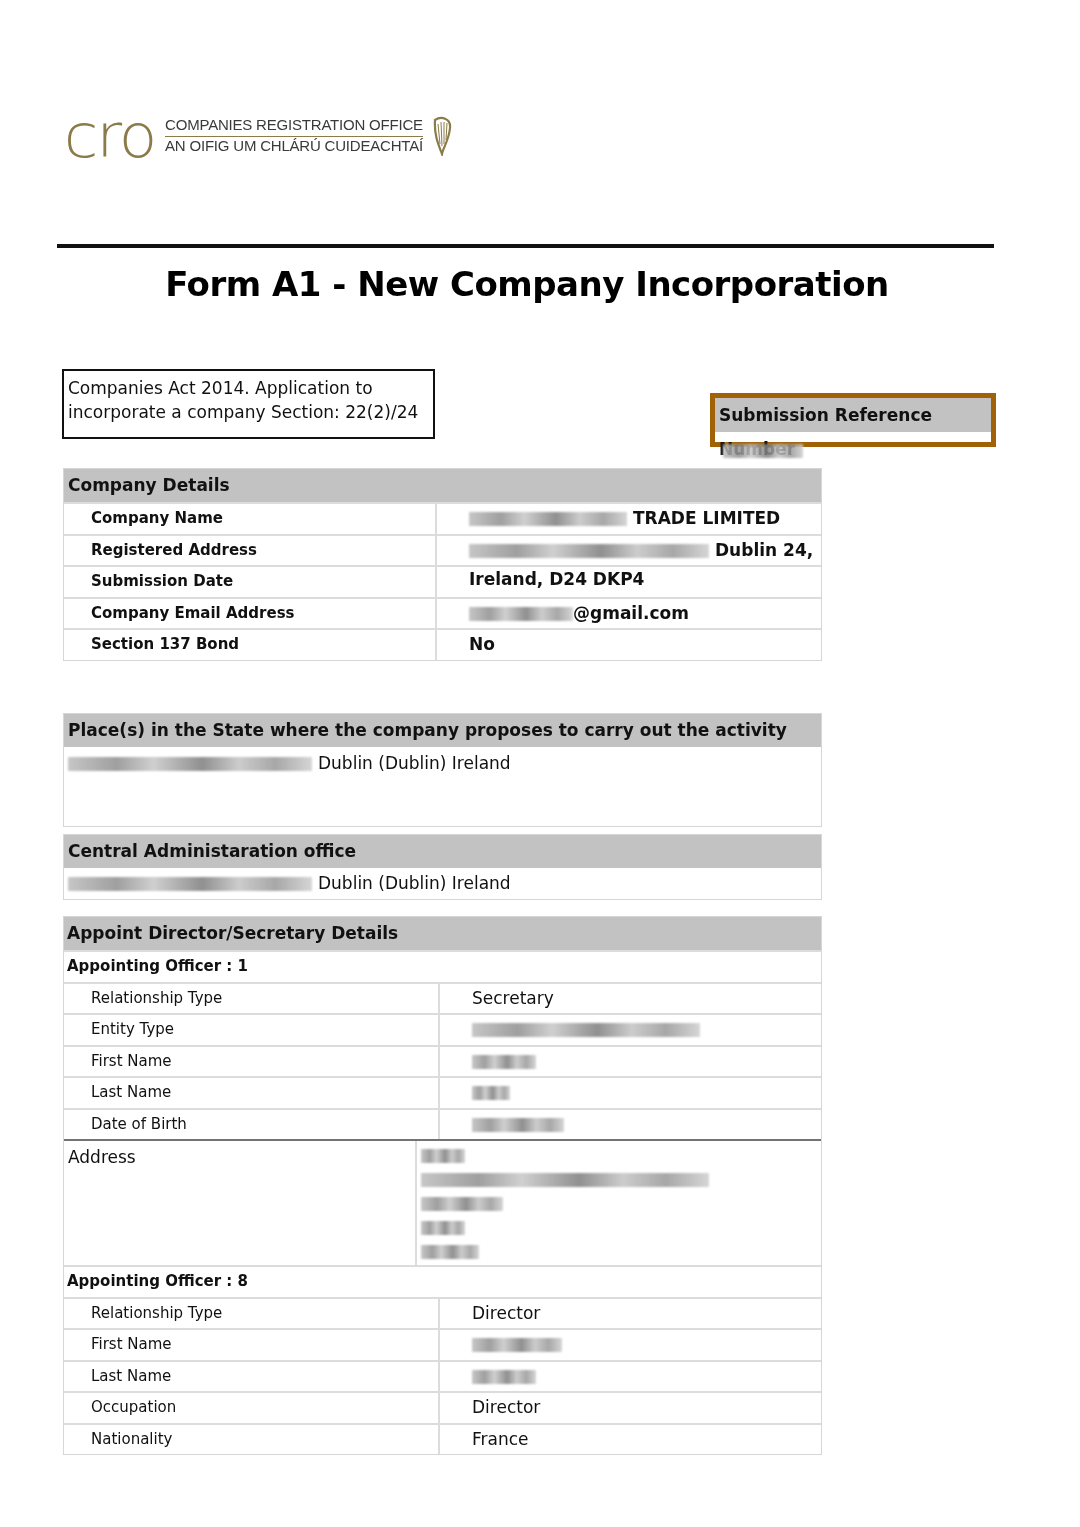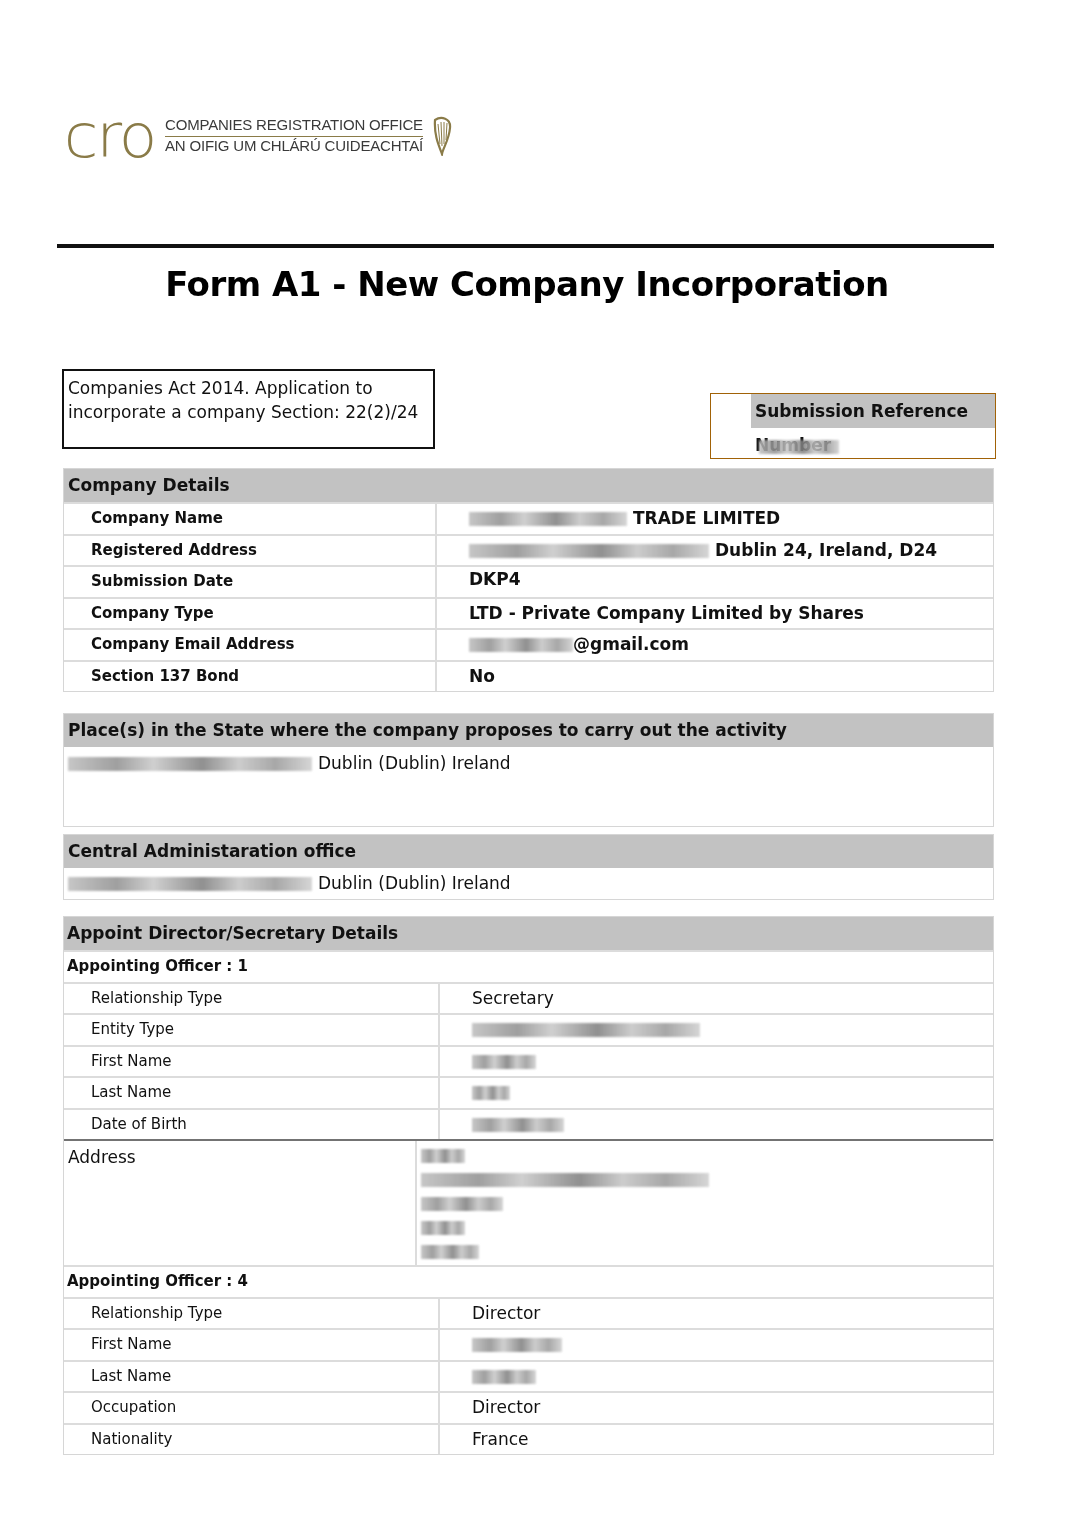--- a/index.html
+++ b/index.html
@@ -8,29 +8,29 @@
 
   .logo { position: absolute; left: 66px; top: 108px; height: 56px; display: flex; align-items: center; }
   .logo-cro { font-family: "DejaVu Sans", sans-serif; font-size: 60px; font-weight: 300; color: #8a7b48; letter-spacing: -2px; line-height: 1; margin-right: 12px; transform: scaleX(1.05); }
   .logo-text { display: flex; flex-direction: column; font-size: 15px; color: #3a3a3a; line-height: 1.25; font-family: "Liberation Sans", sans-serif; letter-spacing: -0.2px; }
   .logo-text .line1 { border-bottom: 1px solid #8a7b48; padding-bottom: 1px; }
   .harp { margin-left: 8px; width: 22px; height: 40px; }
 
   .rule { position: absolute; left: 57px; top: 244px; width: 937px; height: 4px; background: #111; }
   .title { position: absolute; left: 0; width: 1054px; top: 264px; text-align: center; font-size: 34px; font-weight: bold; color: #000000; font-family: "DejaVu Sans", sans-serif; letter-spacing: -0.5px; }
 
-  .act-box { position: absolute; left: 62px; top: 369px; width: 373px; height: 80px; border: 2px solid #111; padding: 5px 4px; font-size: 17px; line-height: 24px; color: #111; }
+  .act-box { position: absolute; left: 62px; top: 369px; width: 373px; height: 70px; border: 2px solid #111; padding: 5px 4px; font-size: 17px; line-height: 24px; color: #111; }
 
-  .ref-box { position: absolute; left: 710px; top: 393px; width: 286px; height: 66px; border: 1px solid #a16207; padding-left: 40px; }
+  .ref-box { position: absolute; left: 710px; top: 393px; width: 286px; height: 54px; border: 5px solid #a16207; }
   .ref-head { background: #c2c2c2; height: 34px; line-height: 34px; padding-left: 4px; font-size: 17px; font-weight: bold; }
   .ref-val { height: 30px; padding: 8px 8px; }
 
   .blur { display: inline-block; height: 14px; background: linear-gradient(90deg, #bdbdbd 0%, #8f8f8f 20%, #c8c8c8 35%, #7d7d7d 55%, #c4c4c4 70%, #999 85%, #cfcfcf 100%); filter: blur(1.2px); vertical-align: middle; opacity: 0.85; }
 
-  .section { position: absolute; left: 63px; width: 931px; border: 1px solid #d6d6d6; }
+  .section { position: absolute; left: 63px; width: 759px; border: 1px solid #d6d6d6; }
   .sec-head { background: #c2c2c2; height: 33px; line-height: 33px; padding-left: 4px; font-size: 17px; font-weight: bold; }
   .row { display: flex; height: 31.5px; border-top: 2px solid #dcdcdc; }
   .row .lbl { width: 350px; padding-left: 4px; line-height: 29px; font-size: 15px; border-right: 2px solid #dcdcdc; margin-left: 23px; }
   .row .val { flex: 1; padding-left: 4px; line-height: 29px; font-size: 17px; margin-left: 28px; }
   .bold .lbl, .bold .val { font-weight: bold; }
   .full-row { height: 31.5px; border-top: 2px solid #dcdcdc; padding-left: 3px; line-height: 29px; font-size: 15px; font-weight: bold; }
   .plain-row .lbl { width: 353px; font-weight: normal; }
   .plain-row .val { font-weight: normal; }
   .text-block { padding: 4px 4px; font-size: 17px; line-height: 24px; }
 
@@ -77,24 +77,20 @@
     <div class="val"><span class="blur" style="width:158px;margin-right:6px"></span><span>TRADE LIMITED</span></div>
   </div>
   <div class="row bold">
     <div class="lbl">Registered Address</div>
     <div class="val"><span class="blur" style="width:240px;margin-right:6px"></span><span>Dublin 24, Ireland, D24 DKP4</span></div>
   </div>
   <div class="row bold">
     <div class="lbl">Submission Date</div>
   </div>
   <div class="row bold">
-    <div class="lbl">Company Type</div>
-    <div class="val">LTD - Private Company Limited by Shares</div>
-  </div>
-  <div class="row bold">
     <div class="lbl">Company Email Address</div>
     <div class="val"><span class="blur" style="width:104px"></span><span>@gmail.com</span></div>
   </div>
   <div class="row bold">
     <div class="lbl">Section 137 Bond</div>
     <div class="val">No</div>
   </div>
 </div>
 
 <div class="section" style="top:713px; height:114px;">
@@ -135,21 +131,21 @@
     <div class="lbl">Address</div>
     <div class="val">
       <span class="blur" style="width:44px"></span>
       <span class="blur" style="width:288px"></span>
       <span class="blur" style="width:82px"></span>
       <span class="blur" style="width:44px"></span>
       <span class="blur" style="width:58px"></span>
     </div>
   </div>
 
-  <div class="full-row">Appointing Officer : 4</div>
+  <div class="full-row">Appointing Officer : 8</div>
   <div class="row plain-row">
     <div class="lbl">Relationship Type</div>
     <div class="val">Director</div>
   </div>
   <div class="row plain-row">
     <div class="lbl">First Name</div>
     <div class="val"><span class="blur" style="width:90px"></span></div>
   </div>
   <div class="row plain-row">
     <div class="lbl">Last Name</div>

